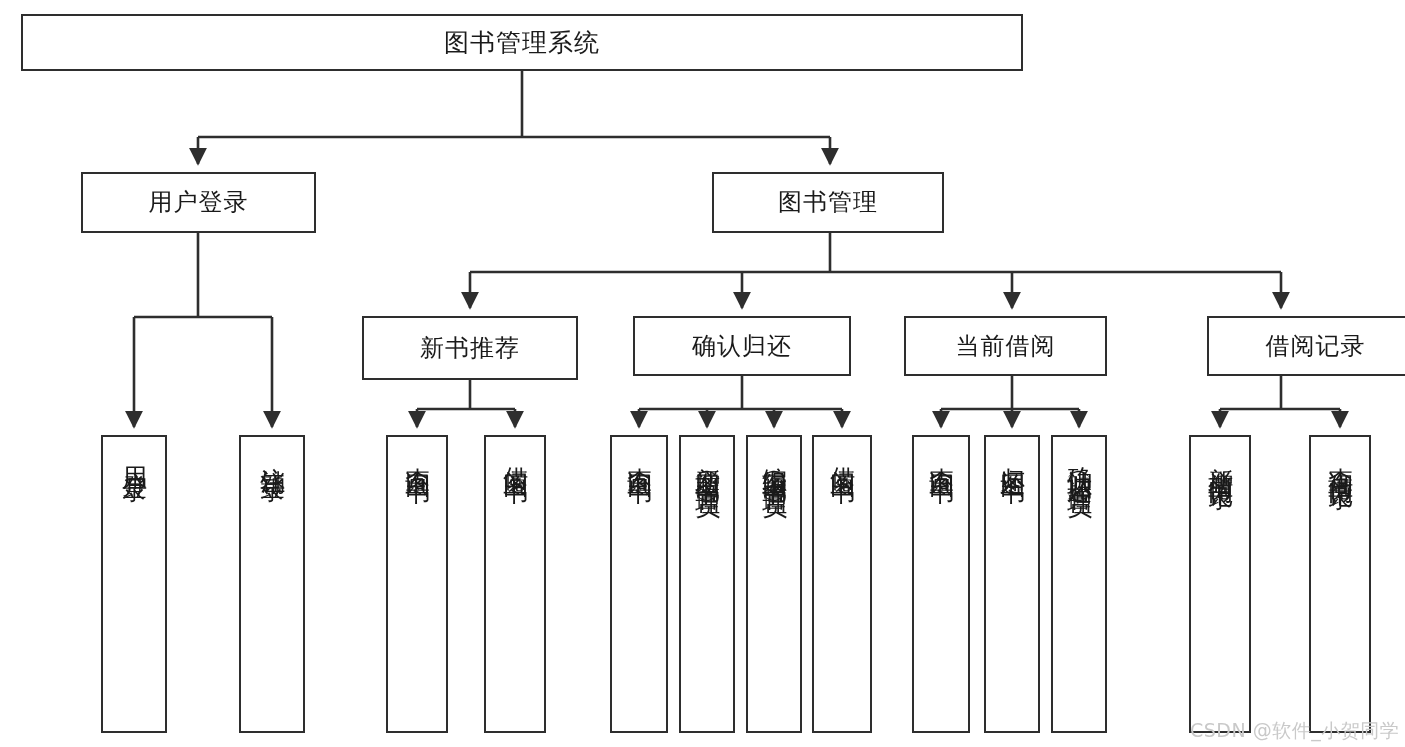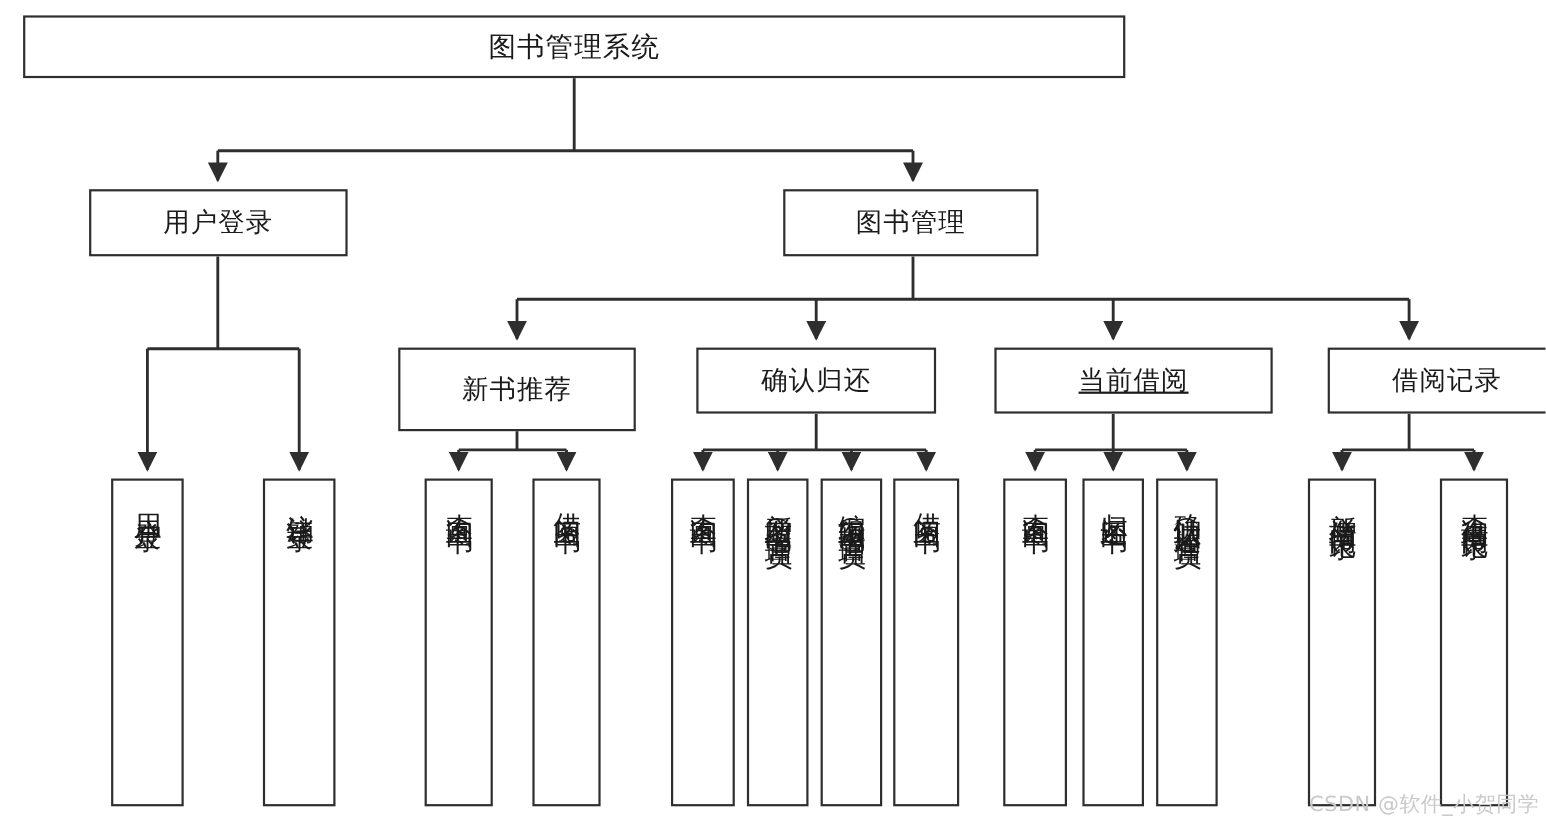--- a/index.html
+++ b/index.html
@@ -127,27 +127,27 @@
     <span class="node-label">图书管理系统</span>
   </div>
 
   <div class="node-box horizontal" style="left:81px; top:172px; width:235px; height:61px;">
     <span class="node-label">用户登录</span>
   </div>
   <div class="node-box horizontal" style="left:712px; top:172px; width:232px; height:61px;">
     <span class="node-label">图书管理</span>
   </div>
 
-  <div class="node-box horizontal" style="left:362px; top:316px; width:216px; height:76px;">
+  <div class="node-box horizontal" style="left:362px; top:316px; width:216px; height:64px;">
     <span class="node-label">新书推荐</span>
   </div>
   <div class="node-box horizontal" style="left:633px; top:316px; width:218px; height:60px;">
     <span class="node-label">确认归还</span>
   </div>
-  <div class="node-box horizontal" style="left:904px; top:316px; width:253px; height:60px;text-decoration:underline;">
+  <div class="node-box horizontal" style="left:904px; top:316px; width:203px; height:60px;">
     <span class="node-label">当前借阅</span>
   </div>
   <div class="node-box horizontal" style="left:1207px; top:316px; width:217px; height:60px;">
     <span class="node-label">借阅记录</span>
   </div>
 
   <div class="node-box vertical" style="left:101px; top:435px; width:66px; height:298px;">
     <span class="node-label">用户登录</span>
   </div>
   <div class="node-box vertical" style="left:239px; top:435px; width:66px; height:298px;">

